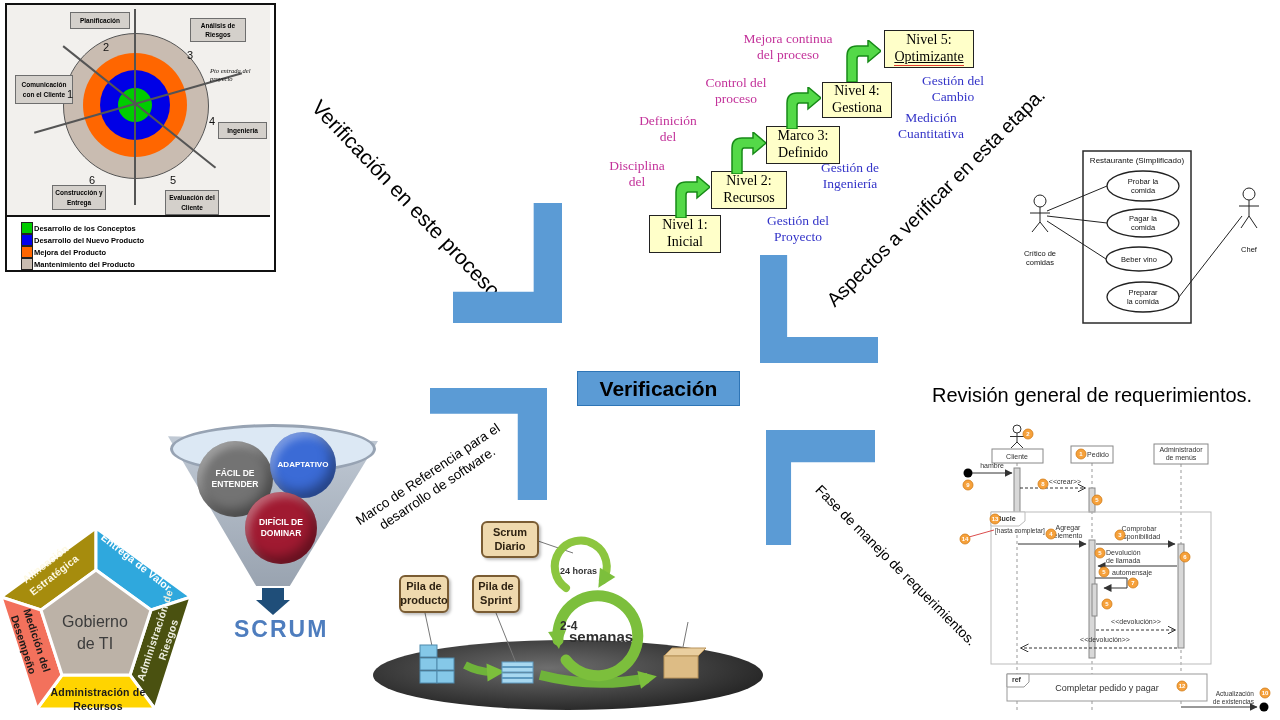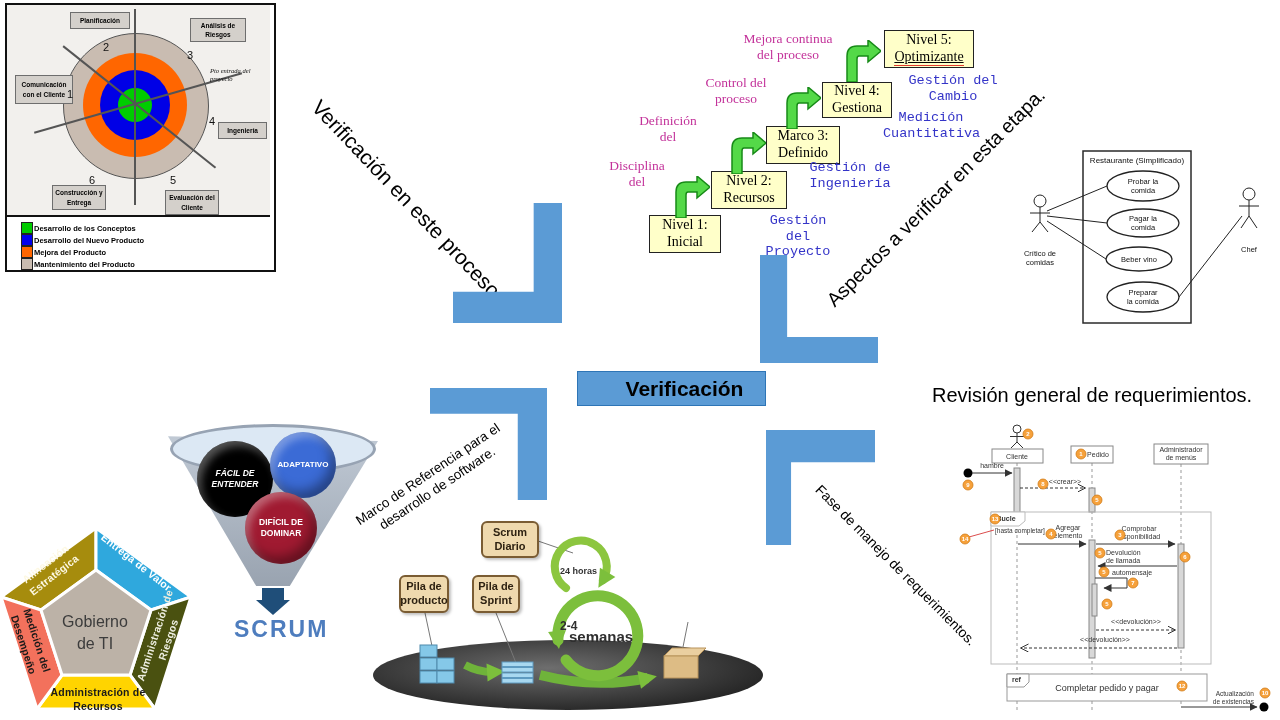--- a/index.html
+++ b/index.html
@@ -15,21 +15,21 @@
   .gbox{position:absolute;background:#D4D0CB;border:1px solid #6E6E6E;font:bold 6.5px "Liberation Sans",sans-serif;
         text-align:center;display:flex;align-items:center;justify-content:center;line-height:1.4;color:#000;padding:1px}
   .num{position:absolute;font:11px "Liberation Sans",sans-serif;color:#111}
   .lrow{position:absolute;display:flex;align-items:center;gap:1px}
   .lsw{width:10px;height:10px;border:1px solid #222;flex:0 0 auto}
   .llab{font:bold 7.5px "Liberation Sans",sans-serif;color:#000;white-space:nowrap}
   
   .lvl{position:absolute;background:#FFFFC9;border:1.3px solid #222;font-family:"Liberation Serif",serif;
        font-size:14px;color:#000;text-align:center;display:flex;flex-direction:column;justify-content:center;line-height:1.2}
   .plab{position:absolute;color:#C3329A;font-family:Liberation Serif, serif;font-size:13.5px;text-align:center;line-height:1.15}
-  .blab{position:absolute;color:#3434C8;font-family:Liberation Mono, monospace;font-size:13.5px;text-align:center;line-height:1.15}
+  .blab{position:absolute;color:#3434C8;font-family:Liberation Serif, serif;font-size:13.5px;text-align:center;line-height:1.15}
   
   .pent-lab{position:absolute;font:bold 10.5px "Liberation Sans",sans-serif;text-align:center;line-height:1.3;letter-spacing:.2px}
   
   .ball{position:absolute;border-radius:50%;display:flex;align-items:center;justify-content:center;text-align:center;
         color:#fff;font:bold 8.5px "Liberation Sans",sans-serif;line-height:1.35;padding:6px;box-sizing:border-box;
         box-shadow:inset -5px -7px 12px rgba(0,0,0,.38),inset 4px 5px 9px rgba(255,255,255,.35)}
   
   .sbox{position:absolute;background:#EFD9AE;border:2px solid #7A5C33;border-radius:6px;display:flex;align-items:center;
         justify-content:center;text-align:center;font:bold 11px "Liberation Sans",sans-serif;color:#2E2212;line-height:1.25;
         box-shadow:2px 2px 3px rgba(0,0,0,.25);box-sizing:border-box}
@@ -102,21 +102,21 @@
     <span style="display:block">desarrollo de  software.</span>
   </div>
   <div class="cap" style="left:766px;top:557px;width:260px;text-align:center;font-size:14px;transform:rotate(45deg)">Fase de manejo de requerimientos.</div>
   <div class="cap" style="left:932px;top:384px;font-size:20px">Revisión general de requerimientos.</div>
 
   <div class="elbow" style="left: 453px; top: 203px; width: 109px; height: 120px; clip-path: polygon(74% 0px, 100% 0px, 100% 100%, 0px 100%, 0px 74%, 74% 74%); background: rgb(91, 155, 213);"></div>
   <div class="elbow" style="left: 760px; top: 255px; width: 118px; height: 108px; clip-path: polygon(0px 0px, 23% 0px, 23% 76%, 100% 76%, 100% 100%, 0px 100%); background: rgb(91, 155, 213);"></div>
   <div class="elbow" style="left: 430px; top: 388px; width: 117px; height: 112px; clip-path: polygon(0px 0px, 100% 0px, 100% 100%, 75% 100%, 75% 23%, 0px 23%); background: rgb(91, 155, 213);"></div>
   <div class="elbow" style="left: 766px; top: 430px; width: 109px; height: 115px; clip-path: polygon(0px 0px, 100% 0px, 100% 28%, 23% 28%, 23% 100%, 0px 100%); background: rgb(91, 155, 213);"></div>
 
-  <div class="abs" style="left: 577px; top: 371px; width: 161px; height: 33px; border: 1px solid rgb(46, 117, 182); display: flex; align-items: center; justify-content: center; background: rgb(91, 155, 213); padding-left: 26px;">
+  <div class="abs" style="left: 577px; top: 371px; width: 161px; height: 33px; border: 1px solid rgb(46, 117, 182); display: flex; align-items: center; justify-content: center; background: rgb(91, 155, 213);">
     <span style="font:bold 21px 'Liberation Sans',sans-serif;color:#000">Verificación</span>
   </div>
 
   <div class="lvl" style="left:649px;top:215px;width:70px;height:36px">
     <span>Nivel 1:</span>
     <span>Inicial</span>
   </div>
   <div class="lvl" style="left:711px;top:171px;width:74px;height:36px">
     <span>Nivel 2:</span>
     <span>Recursos</span>
@@ -232,21 +232,21 @@
   <div class="pent-lab" style="left:42px;top:686px;width:112px;color:#1A1A1A">Administración de Recursos</div>
   <div class="pent-lab" style="left:-20px;top:629px;width:100px;color:#1A1A1A;transform:rotate(72deg)">Medición del Desempeño</div>
   <div class="abs" style="left:45px;top:611px;width:100px;text-align:center;font:16px 'Liberation Sans',sans-serif;color:#3C3C3C;line-height:1.35">
     <span style="display:block">Gobierno</span>
       <span style="display:block">de TI</span>
   </div>
 
   <div class="abs" style="left:160px;top:418px;width:230px;height:232px">
     <div class="abs" style="left:8px;top:12px;width:210px;height:156px;background:linear-gradient(#C2CBD6,#99A3B0);clip-path:polygon(0% 4%,100% 7%,58% 100%,42% 100%)"></div>
     <div class="abs" style="left:10px;top:6px;width:206px;height:50px;border-radius:50%;background:#DCE8F4;border:3px solid #97A3B3;box-sizing:border-box"></div>
-    <div class="ball" style="left: 37px; top: 23px; width: 76px; height: 76px; background: #000000; font-style: italic;">
+    <div class="ball" style="left: 37px; top: 23px; width: 76px; height: 76px; background: #737373;">
         <span>FÁCIL DE ENTENDER</span>
       </div>
     <div class="ball" style="left: 110px; top: 14px; width: 66px; height: 66px; font-size: 8px; background: rgb(59, 107, 214);">
         <span>ADAPTATIVO</span>
       </div>
     <div class="ball" style="left: 85px; top: 74px; width: 72px; height: 72px; background: rgb(160, 26, 49);">
         <span>DIFÍCIL DE DOMINAR</span>
       </div>
     <div class="abs" style="left:102px;top:170px;width:22px;height:12px;background:#1F4E79"></div>
     <div class="abs" style="left:96px;top:182px;width:0;height:0;border-left:17px solid transparent;border-right:17px solid transparent;border-top:15px solid #1F4E79"></div>

